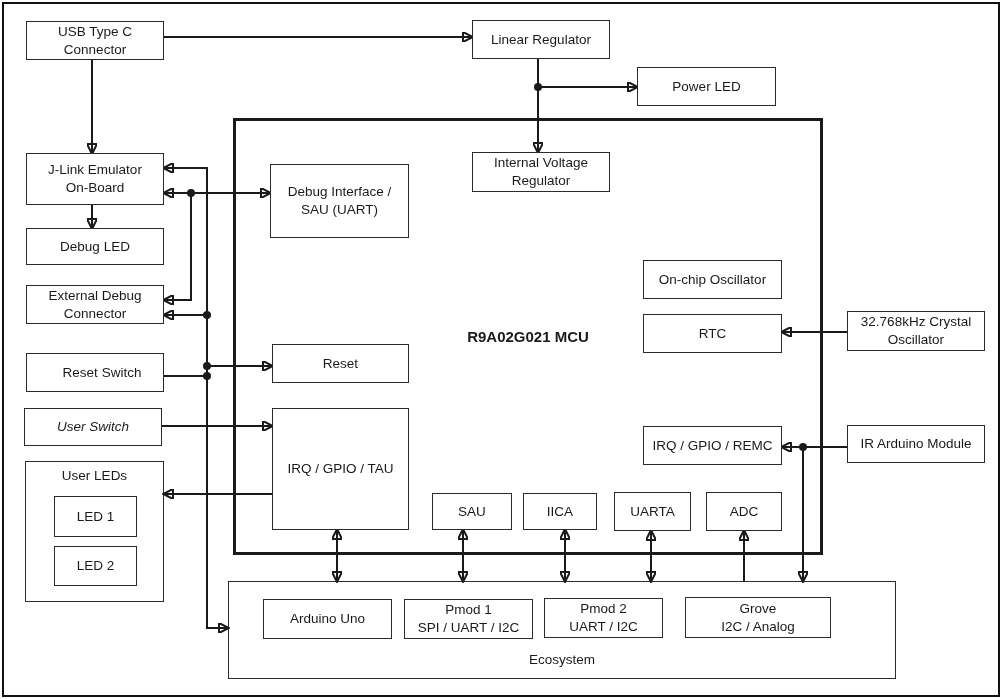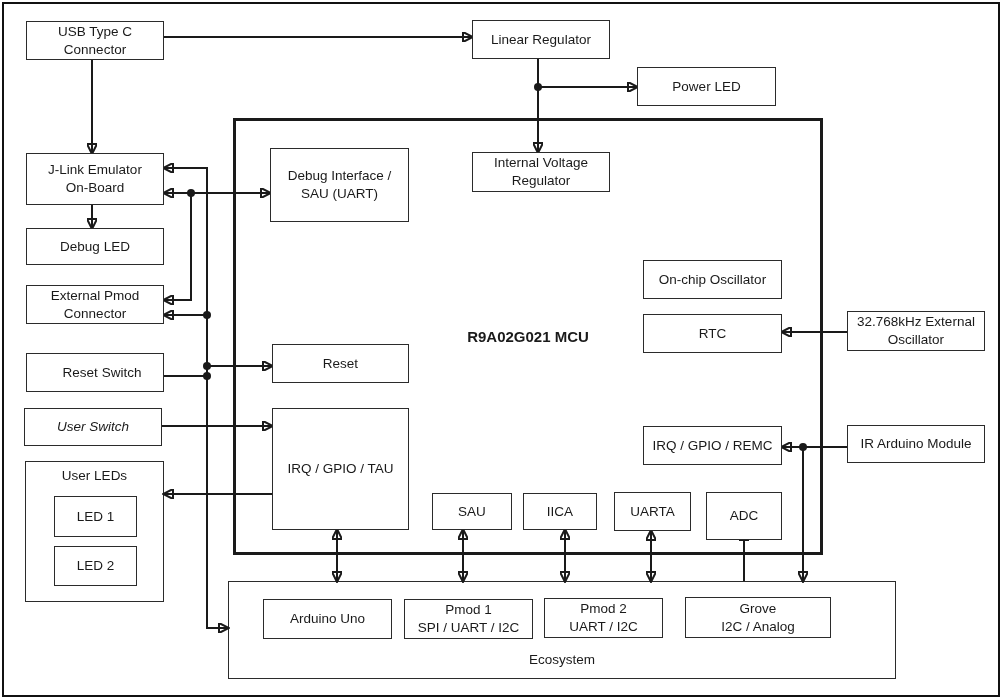--- a/index.html
+++ b/index.html
@@ -114,29 +114,29 @@
         <span class="lbl">Power LED</span>
       </div>
       <div class="node box" style="left: 472px; top: 152px; width: 138px; height: 40px;">
         <span class="lbl">Internal Voltage
 Regulator</span>
       </div>
       <div class="node box" style="left: 26px; top: 153px; width: 138px; height: 52px;">
         <span class="lbl">J-Link Emulator
 On-Board</span>
       </div>
-      <div class="node box" style="left: 270px; top: 148px; width: 139px; height: 74px;">
+      <div class="node box" style="left: 270px; top: 164px; width: 139px; height: 74px;">
         <span class="lbl">Debug Interface /
 SAU (UART)</span>
       </div>
       <div class="node box" style="left: 26px; top: 228px; width: 138px; height: 37px;">
         <span class="lbl">Debug LED</span>
       </div>
       <div class="node box" style="left: 26px; top: 285px; width: 138px; height: 39px;">
-        <span class="lbl">External Pmod
+        <span class="lbl">External Debug
 Connector</span>
       </div>
       <div class="node box" style="left: 26px; top: 353px; width: 138px; height: 39px; padding-left: 14px;">
         <span class="lbl">Reset Switch</span>
       </div>
       <div class="node box" style="left: 24px; top: 408px; width: 138px; height: 38px; font-style: italic;">
         <span class="lbl">User Switch</span>
       </div>
       <div class="node box" style="left: 54px; top: 496px; width: 83px; height: 41px;">
         <span class="lbl">LED 1</span>
@@ -161,25 +161,25 @@
       </div>
       <div class="node box" style="left: 432px; top: 493px; width: 80px; height: 37px;">
         <span class="lbl">SAU</span>
       </div>
       <div class="node box" style="left: 523px; top: 493px; width: 74px; height: 37px;">
         <span class="lbl">IICA</span>
       </div>
       <div class="node box" style="left: 614px; top: 492px; width: 77px; height: 39px;">
         <span class="lbl">UARTA</span>
       </div>
-      <div class="node box" style="left: 706px; top: 492px; width: 76px; height: 48px;">
+      <div class="node box" style="left: 706px; top: 492px; width: 76px; height: 39px;">
         <span class="lbl">ADC</span>
       </div>
       <div class="node box" style="left: 847px; top: 311px; width: 138px; height: 40px;">
-        <span class="lbl">32.768kHz External
+        <span class="lbl">32.768kHz Crystal
 Oscillator</span>
       </div>
       <div class="node box" style="left: 847px; top: 425px; width: 138px; height: 38px;">
         <span class="lbl">IR Arduino Module</span>
       </div>
       <div class="node box" style="left: 263px; top: 599px; width: 129px; height: 40px;">
         <span class="lbl">Arduino Uno</span>
       </div>
       <div class="node box" style="left: 404px; top: 599px; width: 129px; height: 40px;">
         <span class="lbl">Pmod 1

